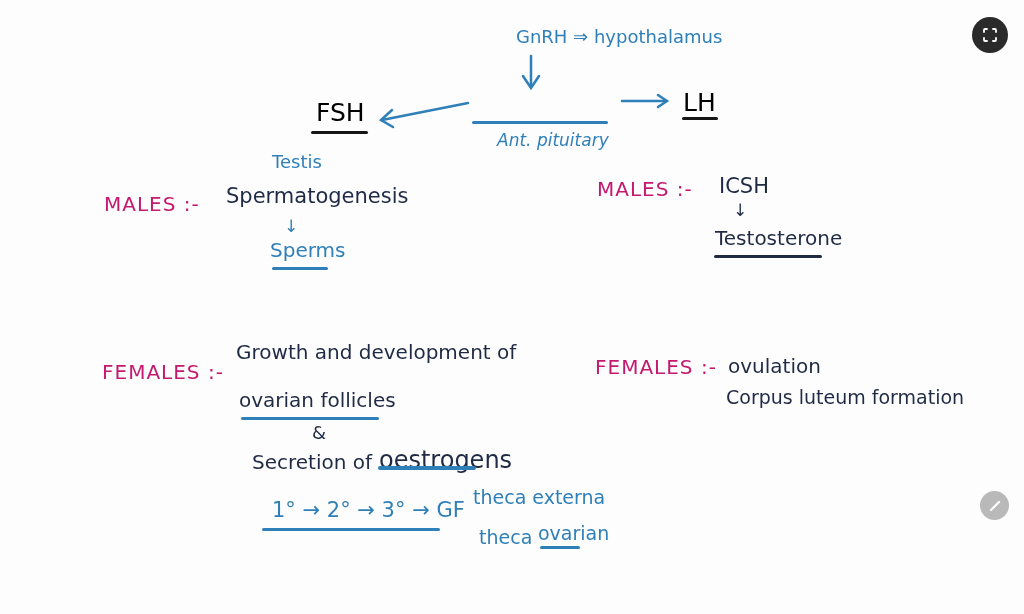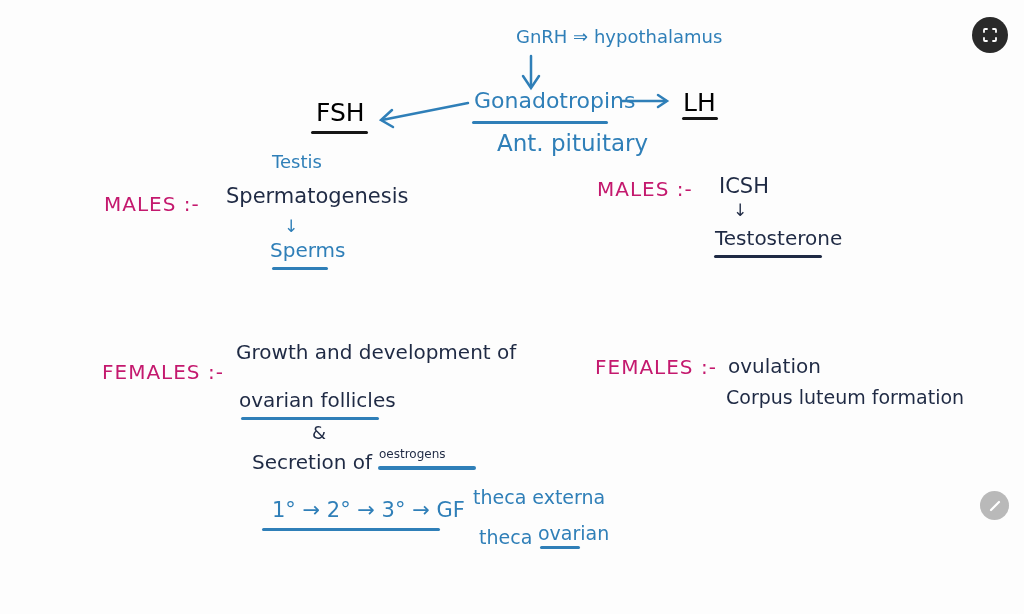--- a/index.html
+++ b/index.html
@@ -31,23 +31,22 @@
     <path d="M523 76 L531 88 L539 76" stroke="#2f7fb8" stroke-width="2.5" fill="none" stroke-linecap="round"></path>
 
     <path d="M468 103 L382 120" stroke="#2f7fb8" stroke-width="2.5" fill="none" stroke-linecap="round"></path>
     <path d="M392 110 L381 120 L393 127" stroke="#2f7fb8" stroke-width="2.5" fill="none" stroke-linecap="round"></path>
 
     <path d="M622 101 L666 101" stroke="#2f7fb8" stroke-width="2.5" fill="none" stroke-linecap="round"></path>
     <path d="M658 95 L667 101 L658 107" stroke="#2f7fb8" stroke-width="2.5" fill="none" stroke-linecap="round"></path>
   </svg>
 
   <div class="t blue" style="left:516px;top:28px;font-size:18px;">GnRH ⇒ hypothalamus</div>
-  <div class="t blue" style="left:474px;top:90px;font-size:22px;">Gonadotropins</div>
   <div class="ul blue-line" style="left:472px;top:121px;width:136px;"></div>
-  <div class="t blue" style="left:497px;top:132px;font-size:23px;">Ant. pituitary</div>
+  <div class="t blue" style="left:497px;top:132px;font-size:17px;font-style:italic;">Ant. pituitary</div>
   <div class="t black" style="left:316px;top:100px;font-size:25px;">FSH</div>
   <div class="ul black-line" style="left:311px;top:131px;width:57px;"></div>
   <div class="t black" style="left:683px;top:90px;font-size:25px;">LH</div>
   <div class="ul black-line" style="left:682px;top:117px;width:36px;"></div>
 
   <div class="t blue" style="left:272px;top:153px;font-size:18px;">Testis</div>
   <div class="t pink" style="left:104px;top:194px;font-size:20px;">MALES :-</div>
   <div class="t navy" style="left:226px;top:186px;font-size:21px;">Spermatogenesis</div>
   <div class="t blue" style="left:284px;top:218px;font-size:17px;">↓</div>
   <div class="t blue" style="left:270px;top:240px;font-size:20px;">Sperms</div>
@@ -58,21 +57,21 @@
   <div class="t navy" style="left:733px;top:202px;font-size:17px;">↓</div>
   <div class="t navy" style="left:715px;top:228px;font-size:20px;">Testosterone</div>
   <div class="ul navy-line" style="left:714px;top:255px;width:108px;"></div>
 
   <div class="t pink" style="left:102px;top:362px;font-size:20px;">FEMALES :-</div>
   <div class="t navy" style="left:239px;top:390px;font-size:20px;">ovarian follicles</div>
   <div class="t navy" style="left:236px;top:342px;font-size:20px;">Growth and development of</div>
   <div class="ul blue-line" style="left:241px;top:417px;width:138px;"></div>
   <div class="t navy" style="left:312px;top:424px;font-size:18px;">&amp;</div>
   <div class="t navy" style="left:252px;top:452px;font-size:20px;">Secretion of</div>
-  <div class="t navy" style="left:379px;top:448px;font-size:12px;text-align:center;">oestrogens</div>
+  <div class="t navy" style="left:379px;top:448px;font-size:24px;text-align:center;">oestrogens</div>
   <div class="ul blue-line" style="left:378px;top:466px;width:98px;height:4px;"></div>
   <div class="t blue" style="left:272px;top:500px;font-size:21px;">1° → 2° → 3° → GF</div>
   <div class="ul blue-line" style="left:262px;top:528px;width:178px;"></div>
   <div class="t blue" style="left:473px;top:488px;font-size:19px;">theca externa</div>
   <div class="t blue" style="left:479px;top:528px;font-size:19px;">theca</div>
   <div class="t blue" style="left:538px;top:524px;font-size:19px;">ovarian</div>
   <div class="ul blue-line" style="left:540px;top:546px;width:40px;"></div>
 
   <div class="t pink" style="left:595px;top:357px;font-size:20px;">FEMALES :-</div>
   <div class="t navy" style="left:728px;top:356px;font-size:20px;">ovulation</div>

